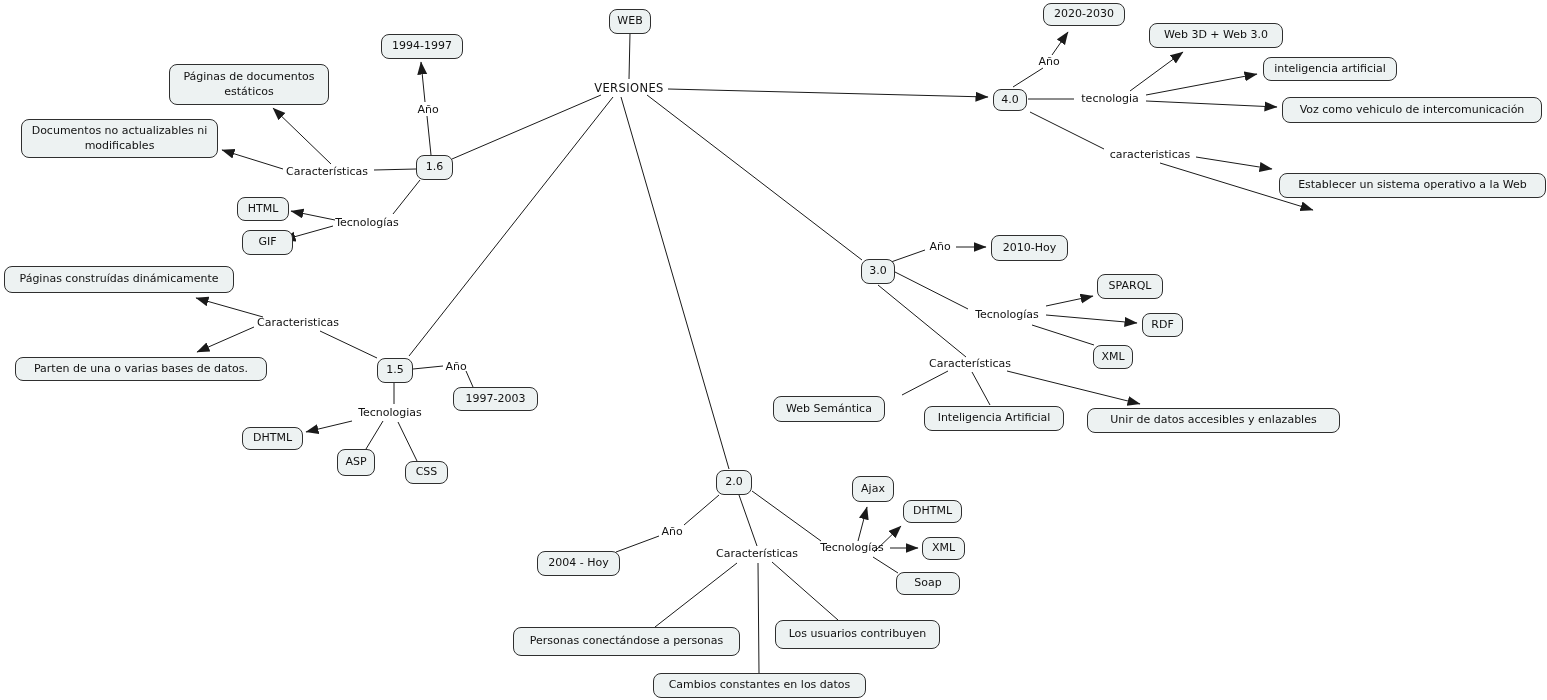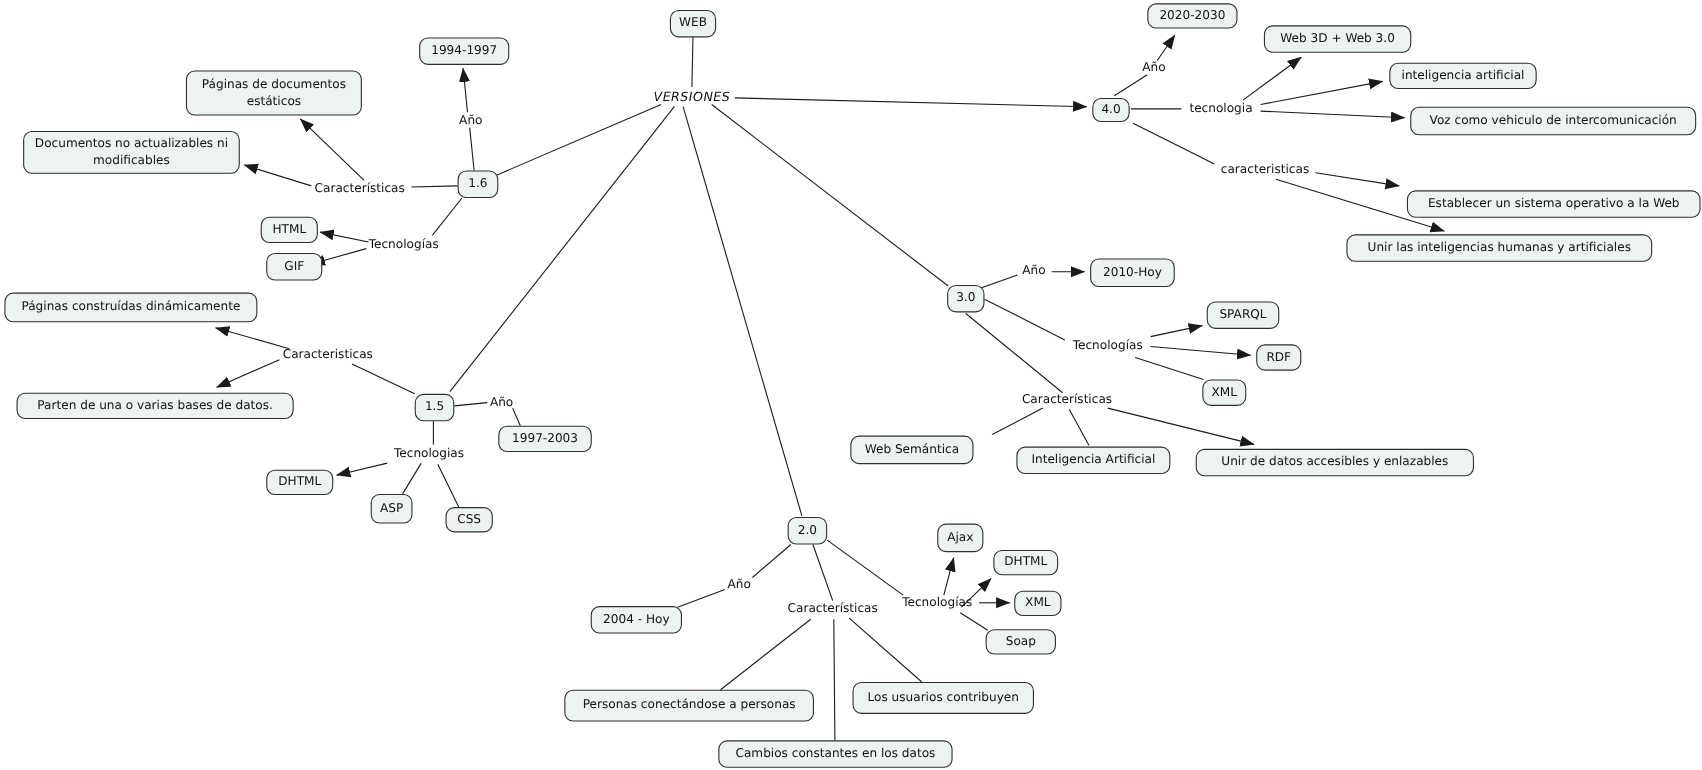--- a/index.html
+++ b/index.html
@@ -5,21 +5,21 @@
   html,body{margin:0;padding:0;background:#ffffff;}
   .canvas{position:relative;width:1547px;height:700px;background:#ffffff;overflow:hidden;
           font-family:"DejaVu Sans","Liberation Sans",sans-serif;color:#111111;}
   svg.edges{position:absolute;left:0;top:0;width:1547px;height:700px;}
   svg.edges line{stroke:#1a1a1a;stroke-width:1;}
   .node{position:absolute;box-sizing:border-box;display:flex;align-items:center;justify-content:center;
         text-align:center;background:#edf2f2;border:1px solid #2f2f2f;border-radius:8px;
         font-size:11px;line-height:1.3;padding:0 4px;}
   .nw{white-space:nowrap;}
   .lbl{position:absolute;transform:translate(-50%,-50%);font-size:11px;white-space:nowrap;color:#111111;}
-  .hub{font-size:11.5px;letter-spacing:.4px;font-style:italic;}
+  .hub{font-size:11.5px;letter-spacing:.4px;}
 </style>
 </head>
 <body>
 
 <div class="canvas">
 
   <svg class="edges">
     <defs>
       <marker id="arr" markerUnits="userSpaceOnUse" markerWidth="15" markerHeight="11" refX="12.5" refY="5" orient="auto">
         <path d="M0,0 L13,5 L0,10 z" fill="#1a1a1a"></path>
@@ -143,15 +143,14 @@
 
   <div class="node nw" style="left:993px;top:89px;width:34px;height:22px">4.0</div>
   <div class="lbl" style="left:1049px;top:61px">Año</div>
   <div class="node nw" style="left:1043px;top:3px;width:82px;height:23px">2020-2030</div>
   <div class="lbl" style="left:1110px;top:98px">tecnologia</div>
   <div class="node nw" style="left:1149px;top:23px;width:134px;height:25px">Web 3D + Web 3.0</div>
   <div class="node nw" style="left:1263px;top:57px;width:134px;height:24px">inteligencia artificial</div>
   <div class="node nw" style="left:1282px;top:97px;width:260px;height:26px">Voz como vehiculo de intercomunicación</div>
   <div class="lbl" style="left:1150px;top:154px">caracteristicas</div>
   <div class="node nw" style="left:1279px;top:173px;width:267px;height:25px">Establecer un sistema operativo a la Web</div>
-  <div class="node nw" style="left:1224px;top:213px;width:278px;height:25px">Unir las inteligencias humanas y artificiales</div>
 
 </div>
 
 </body></html>

